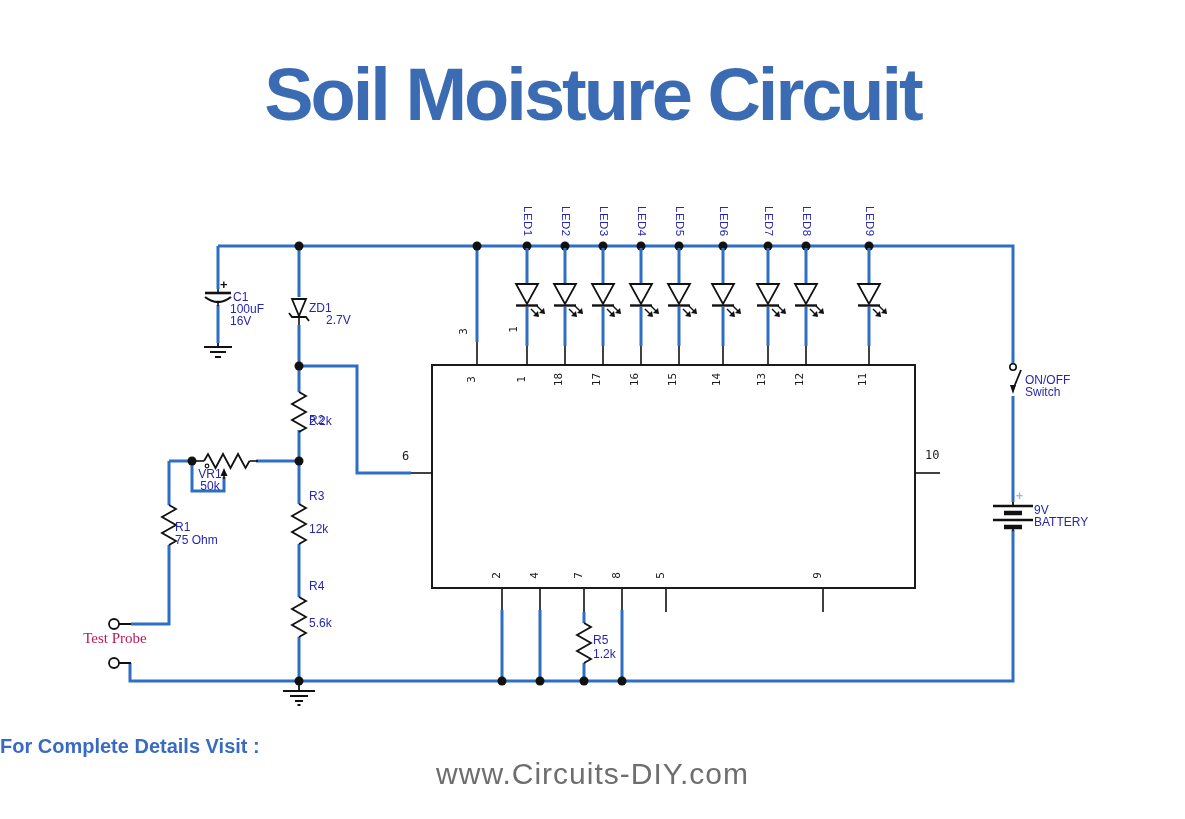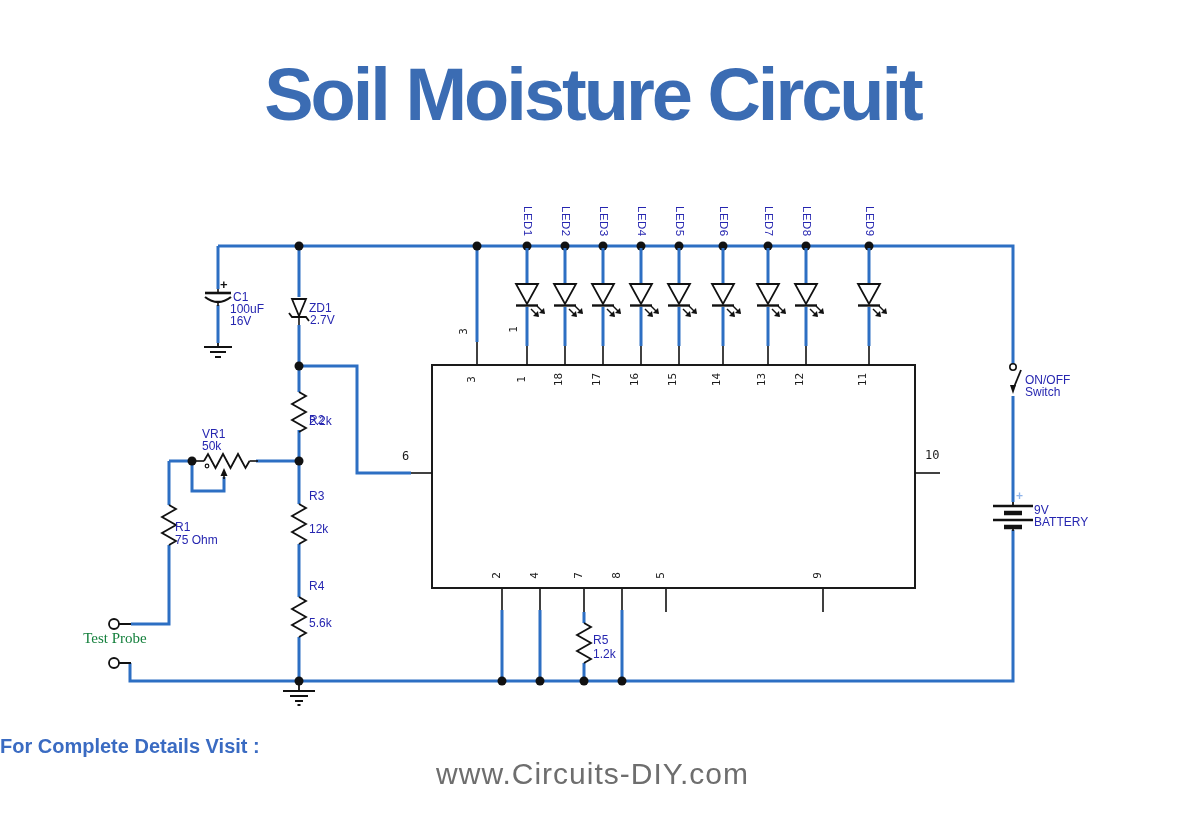--- a/index.html
+++ b/index.html
@@ -11,26 +11,26 @@
   .lbl{position:absolute;color:#2626b0;font-size:12px;line-height:13px;white-space:nowrap;}
   .mono{font-family:"DejaVu Sans Mono","Liberation Mono",monospace;font-size:12px;color:#1a1a1a;}
   .led-label{position:absolute;writing-mode:vertical-rl;color:#2626b0;
              font-size:11.5px;letter-spacing:0.5px;width:14px;height:40px;top:206px;}
   .pin-rot{position:absolute;width:26px;height:26px;display:flex;align-items:center;justify-content:center;}
   .pin-rot span{transform:rotate(-90deg);font-family:"DejaVu Sans Mono","Liberation Mono",monospace;
                 font-size:11px;color:#1a1a1a;white-space:nowrap;}
   .ic-name{position:absolute;left:432px;top:458px;width:483px;text-align:center;
            font-size:32px;font-weight:bold;color:#3c70c2;letter-spacing:0px;}
   .probe-label{position:absolute;left:55px;top:630px;width:120px;text-align:center;
-               font-family:"Liberation Serif",serif;font-size:15px;color:#15803d;}
+               font-family:"Liberation Serif",serif;font-size:15px;color:#be185d;}
   .footer1{position:absolute;left:0;top:735px;width:100%;text-align:left;
            font-size:20px;font-weight:bold;color:#3a6bc2;}
   .footer2{position:absolute;left:0;top:757px;width:100%;text-align:center;
            font-size:30px;font-weight:normal;color:#6e6e6e;letter-spacing:1px;}
-  .vr1lbl{position:absolute;left:202px;width:44px;text-align:left;}
+  .vr1lbl{position:absolute;left:188px;width:44px;text-align:center;margin-top:40px;}
   .plus-c1{position:absolute;left:220px;top:277px;font-size:13px;font-weight:bold;color:#111;}
   .plus-bat{position:absolute;left:1016px;top:489px;font-size:12px;font-weight:bold;color:#8fb4ea;}
 </style>
 </head>
 <body>
 
 <div class="canvas">
 
   <div class="title">Soil Moisture Circuit</div>
 
@@ -278,21 +278,21 @@
   <div class="mono" style="position:absolute;left:402px;top:449px">6</div>
   <div class="mono" style="position:absolute;left:925px;top:448px">10</div>
 
 
   <div class="plus-c1">+</div>
   <div class="lbl" style="left:233px;top:291px">C1</div>
   <div class="lbl" style="left:230px;top:303px">100uF</div>
   <div class="lbl" style="left:230px;top:315px">16V</div>
 
   <div class="lbl" style="left:309px;top:302px">ZD1</div>
-  <div class="lbl" style="left:310px;top:314px">2.7V</div>
+  <div class="lbl" style="left:326px;top:314px">2.7V</div>
 
   <div class="lbl" style="left:309px;top:414px">R2</div>
   <div class="lbl" style="left:309px;top:415px">2.2k</div>
 
   <div class="lbl" style="left:309px;top:490px">R3</div>
   <div class="lbl" style="left:309px;top:523px">12k</div>
 
   <div class="lbl" style="left:309px;top:580px">R4</div>
   <div class="lbl" style="left:309px;top:617px">5.6k</div>
 

